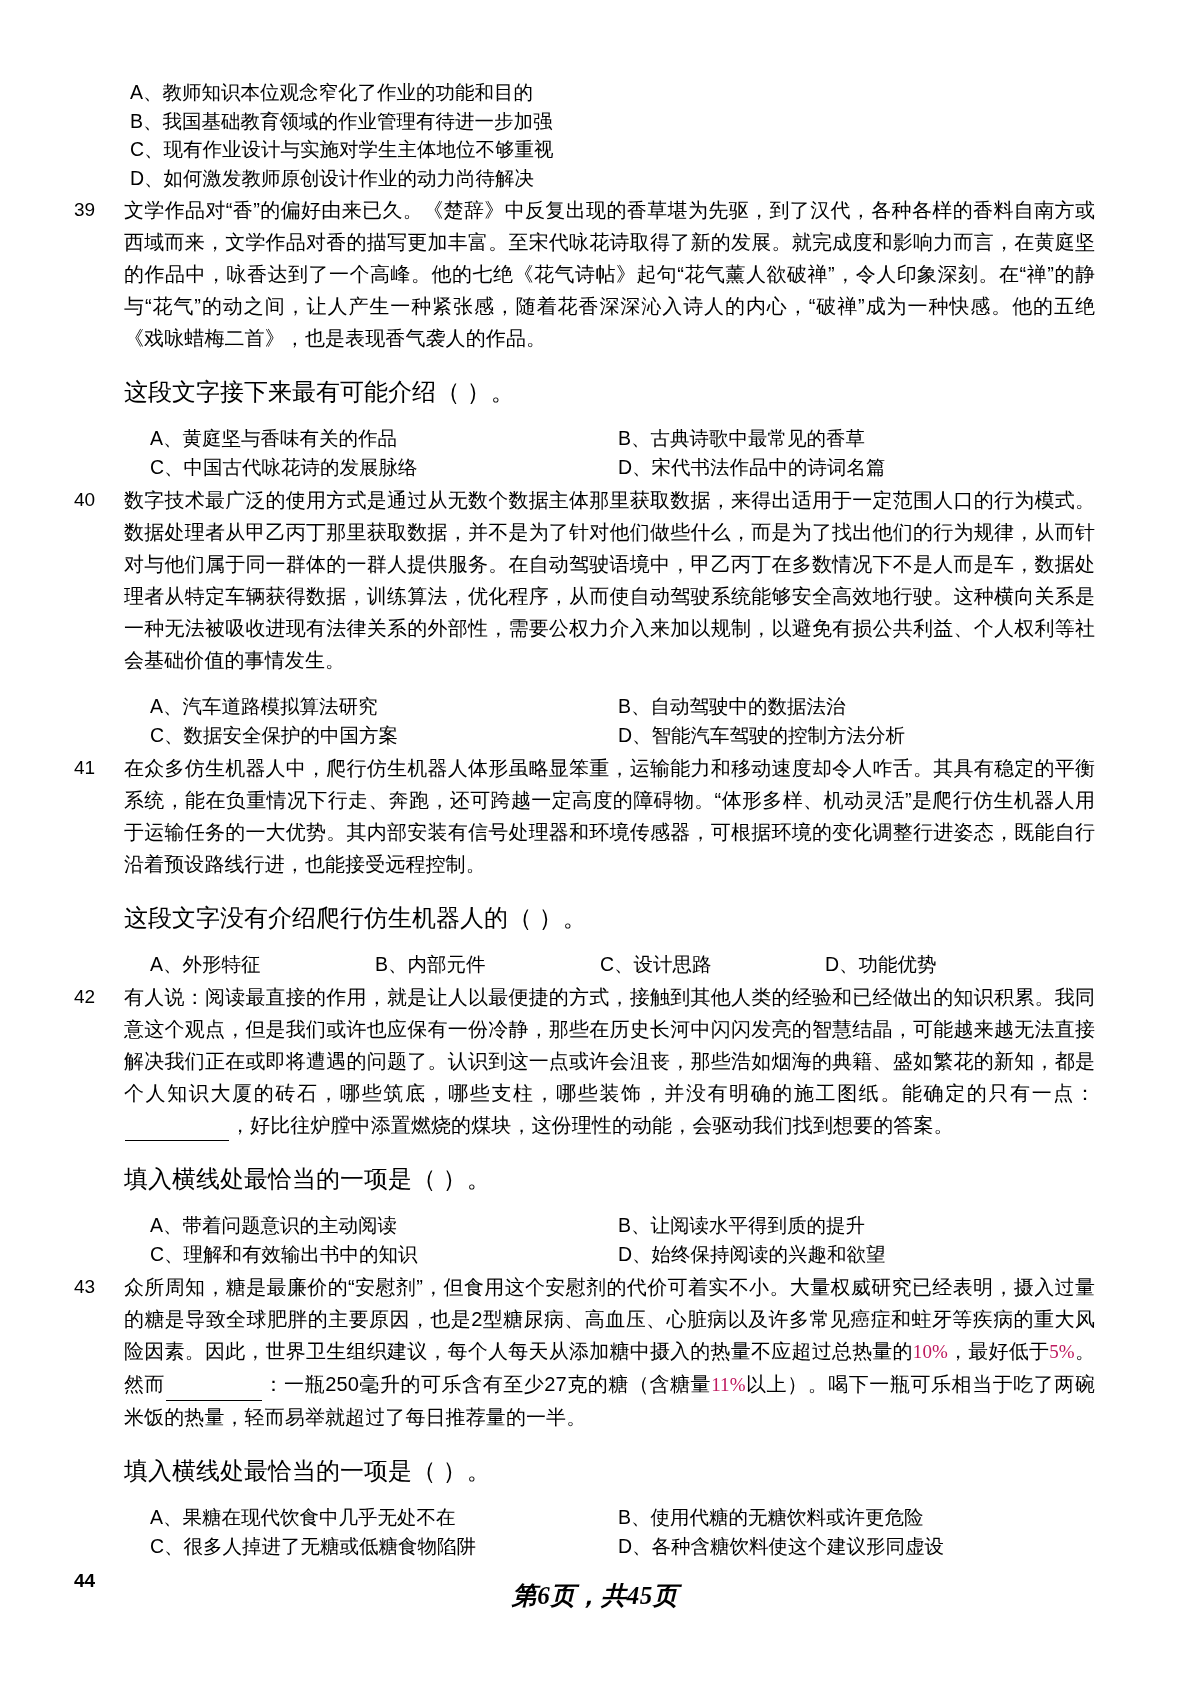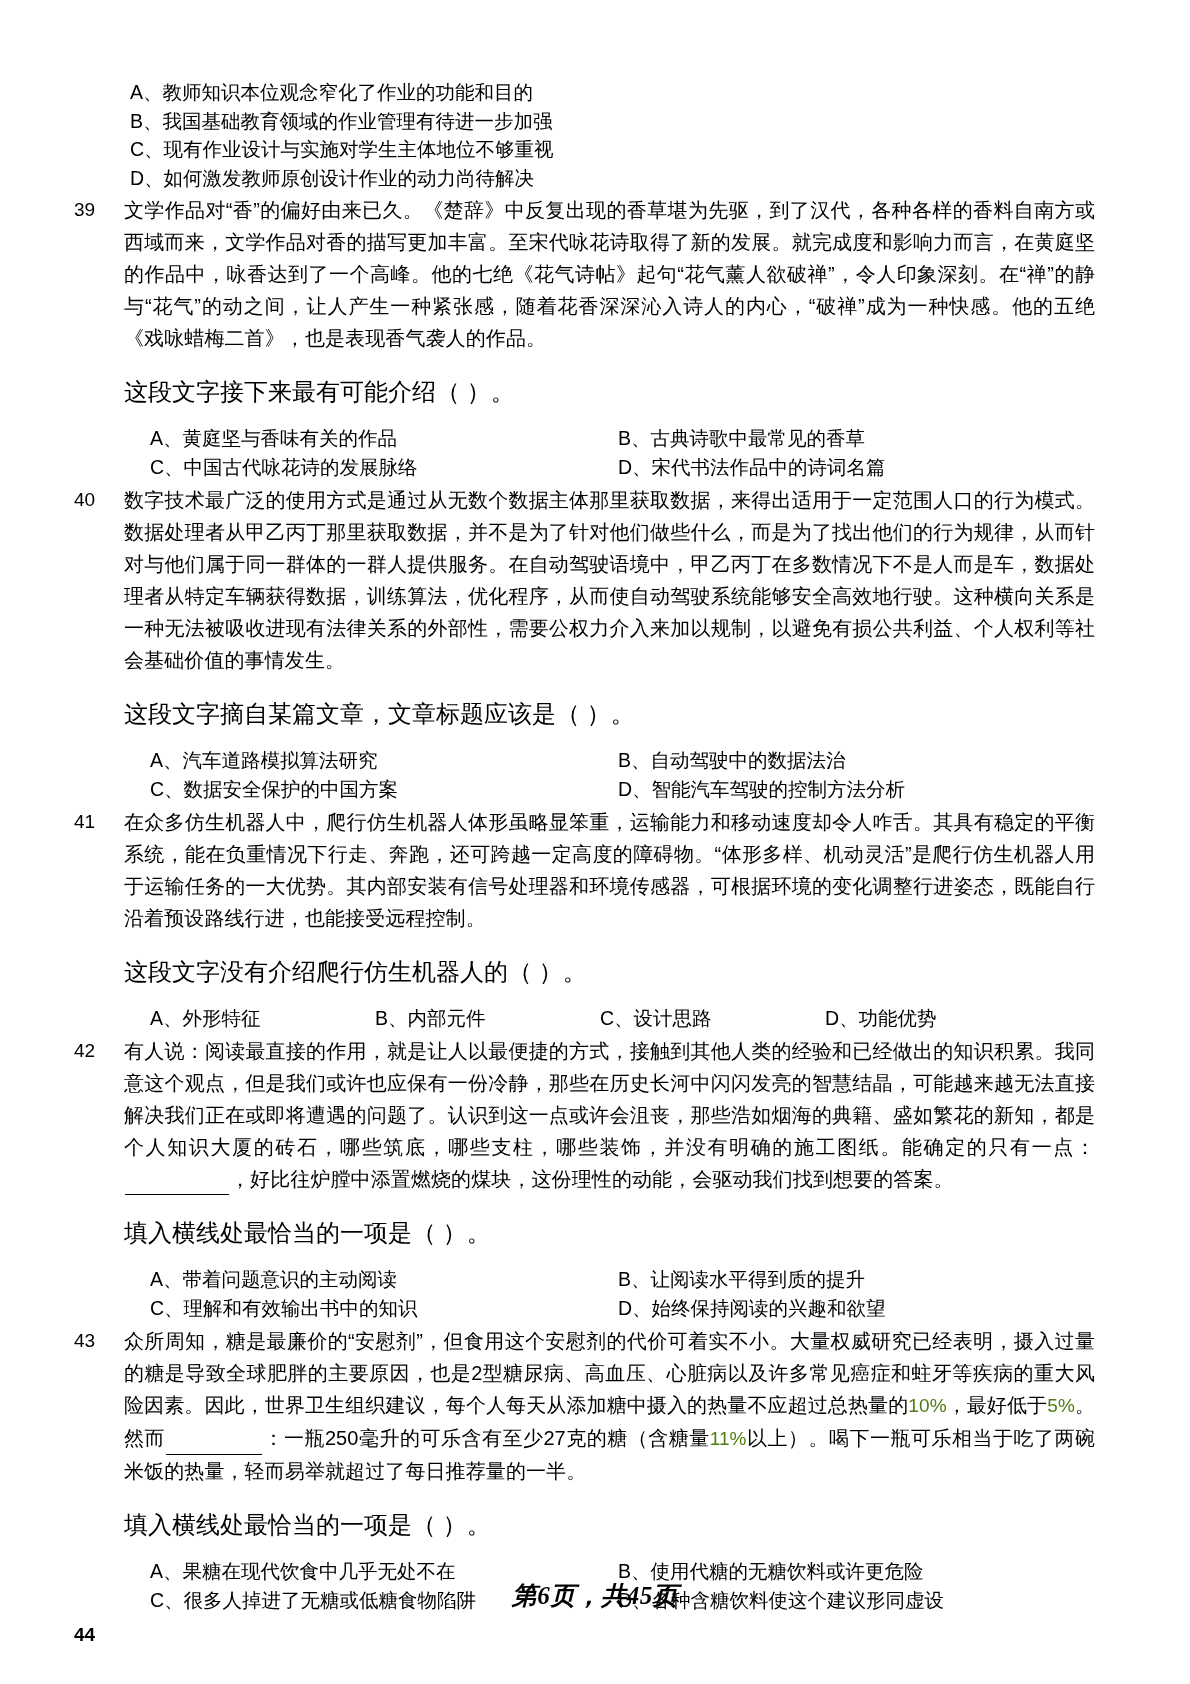--- a/index.html
+++ b/index.html
@@ -93,22 +93,22 @@
     border-bottom: 1.6px solid #000;
     width: 104px;
     height: 0.95em;
     vertical-align: bottom;
     margin: 0 1px;
   }
   .blank.short { width: 96px; }
 
   
   .sn {
-    font-family: Liberation Sans, sans-serif;
-    color: #4d7c0f;
+    font-family: Liberation Serif, serif;
+    color: #be185d;
     font-size: 19px;
   }
 
   .footer {
     position: absolute;
     left: 0;
     right: 0;
     bottom: 72px;
     text-align: center;
     font-family: "Liberation Serif", "DejaVu Serif", serif;
@@ -153,21 +153,20 @@
           <div class="c2">D、宋代书法作品中的诗词名篇</div>
         </div>
       </div>
     </div>
   </div>
 
   <div class="q-block">
     <div class="q-num">40</div>
     <div class="q-body">
       <div class="q-text">数字技术最广泛的使用方式是通过从无数个数据主体那里获取数据，来得出适用于一定范围人口的行为模式。数据处理者从甲乙丙丁那里获取数据，并不是为了针对他们做些什么，而是为了找出他们的行为规律，从而针对与他们属于同一群体的一群人提供服务。在自动驾驶语境中，甲乙丙丁在多数情况下不是人而是车，数据处理者从特定车辆获得数据，训练算法，优化程序，从而使自动驾驶系统能够安全高效地行驶。这种横向关系是一种无法被吸收进现有法律关系的外部性，需要公权力介入来加以规制，以避免有损公共利益、个人权利等社会基础价值的事情发生。</div>
-      <div class="q-stem">这段文字摘自某篇文章，文章标题应该是（    ）。</div>
       <div class="opt-2col">
         <div class="row">
           <div class="c1">A、汽车道路模拟算法研究</div>
           <div class="c2">B、自动驾驶中的数据法治</div>
         </div>
         <div class="row">
           <div class="c1">C、数据安全保护的中国方案</div>
           <div class="c2">D、智能汽车驾驶的控制方法分析</div>
         </div>
       </div>

